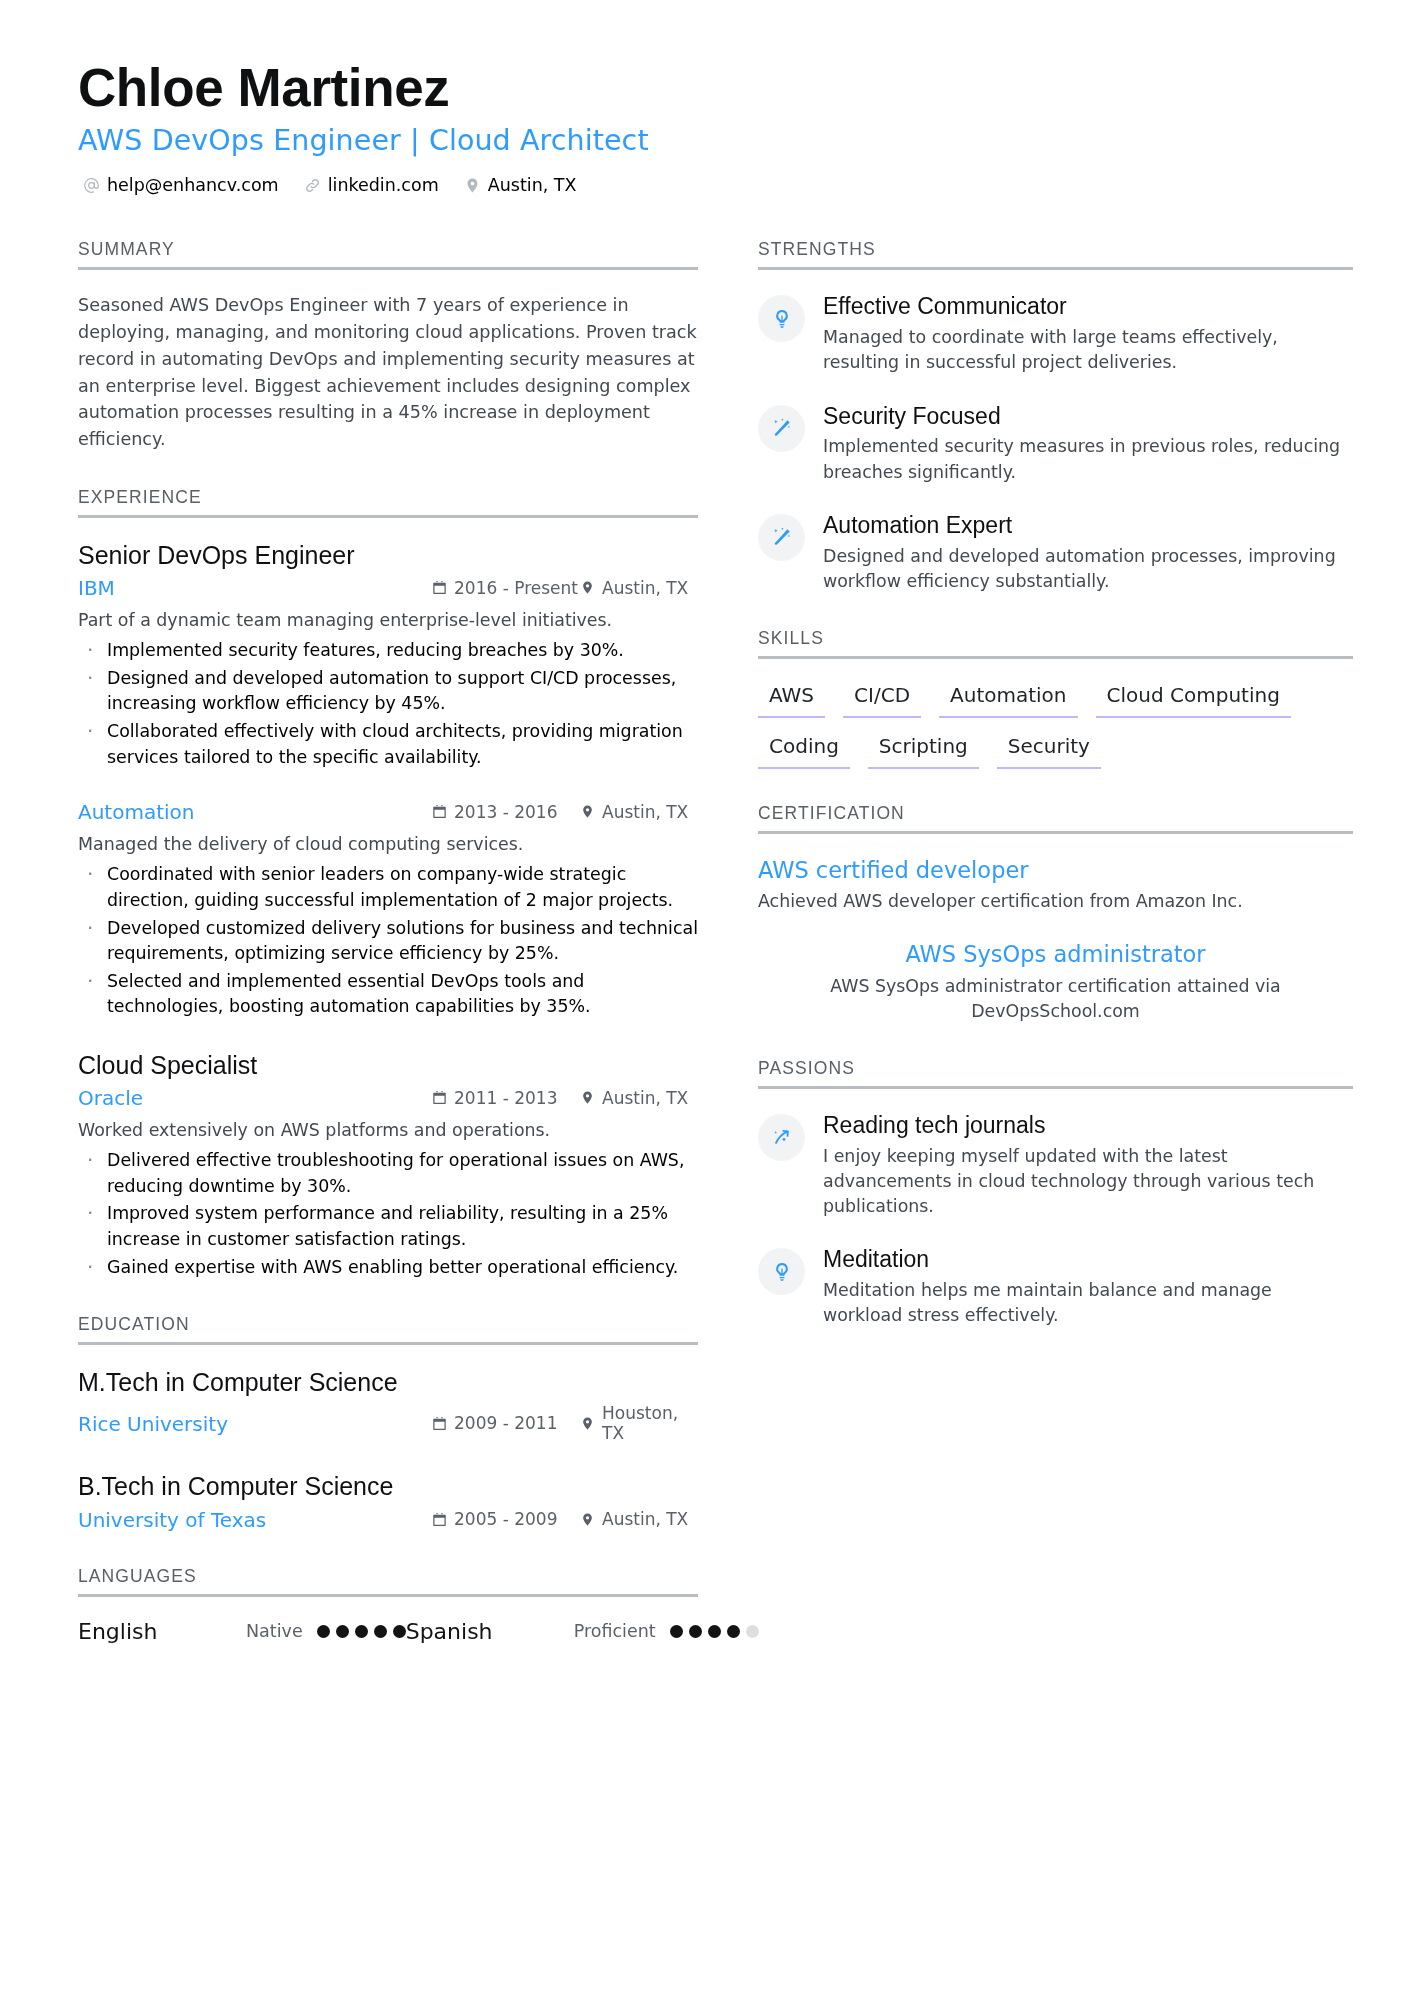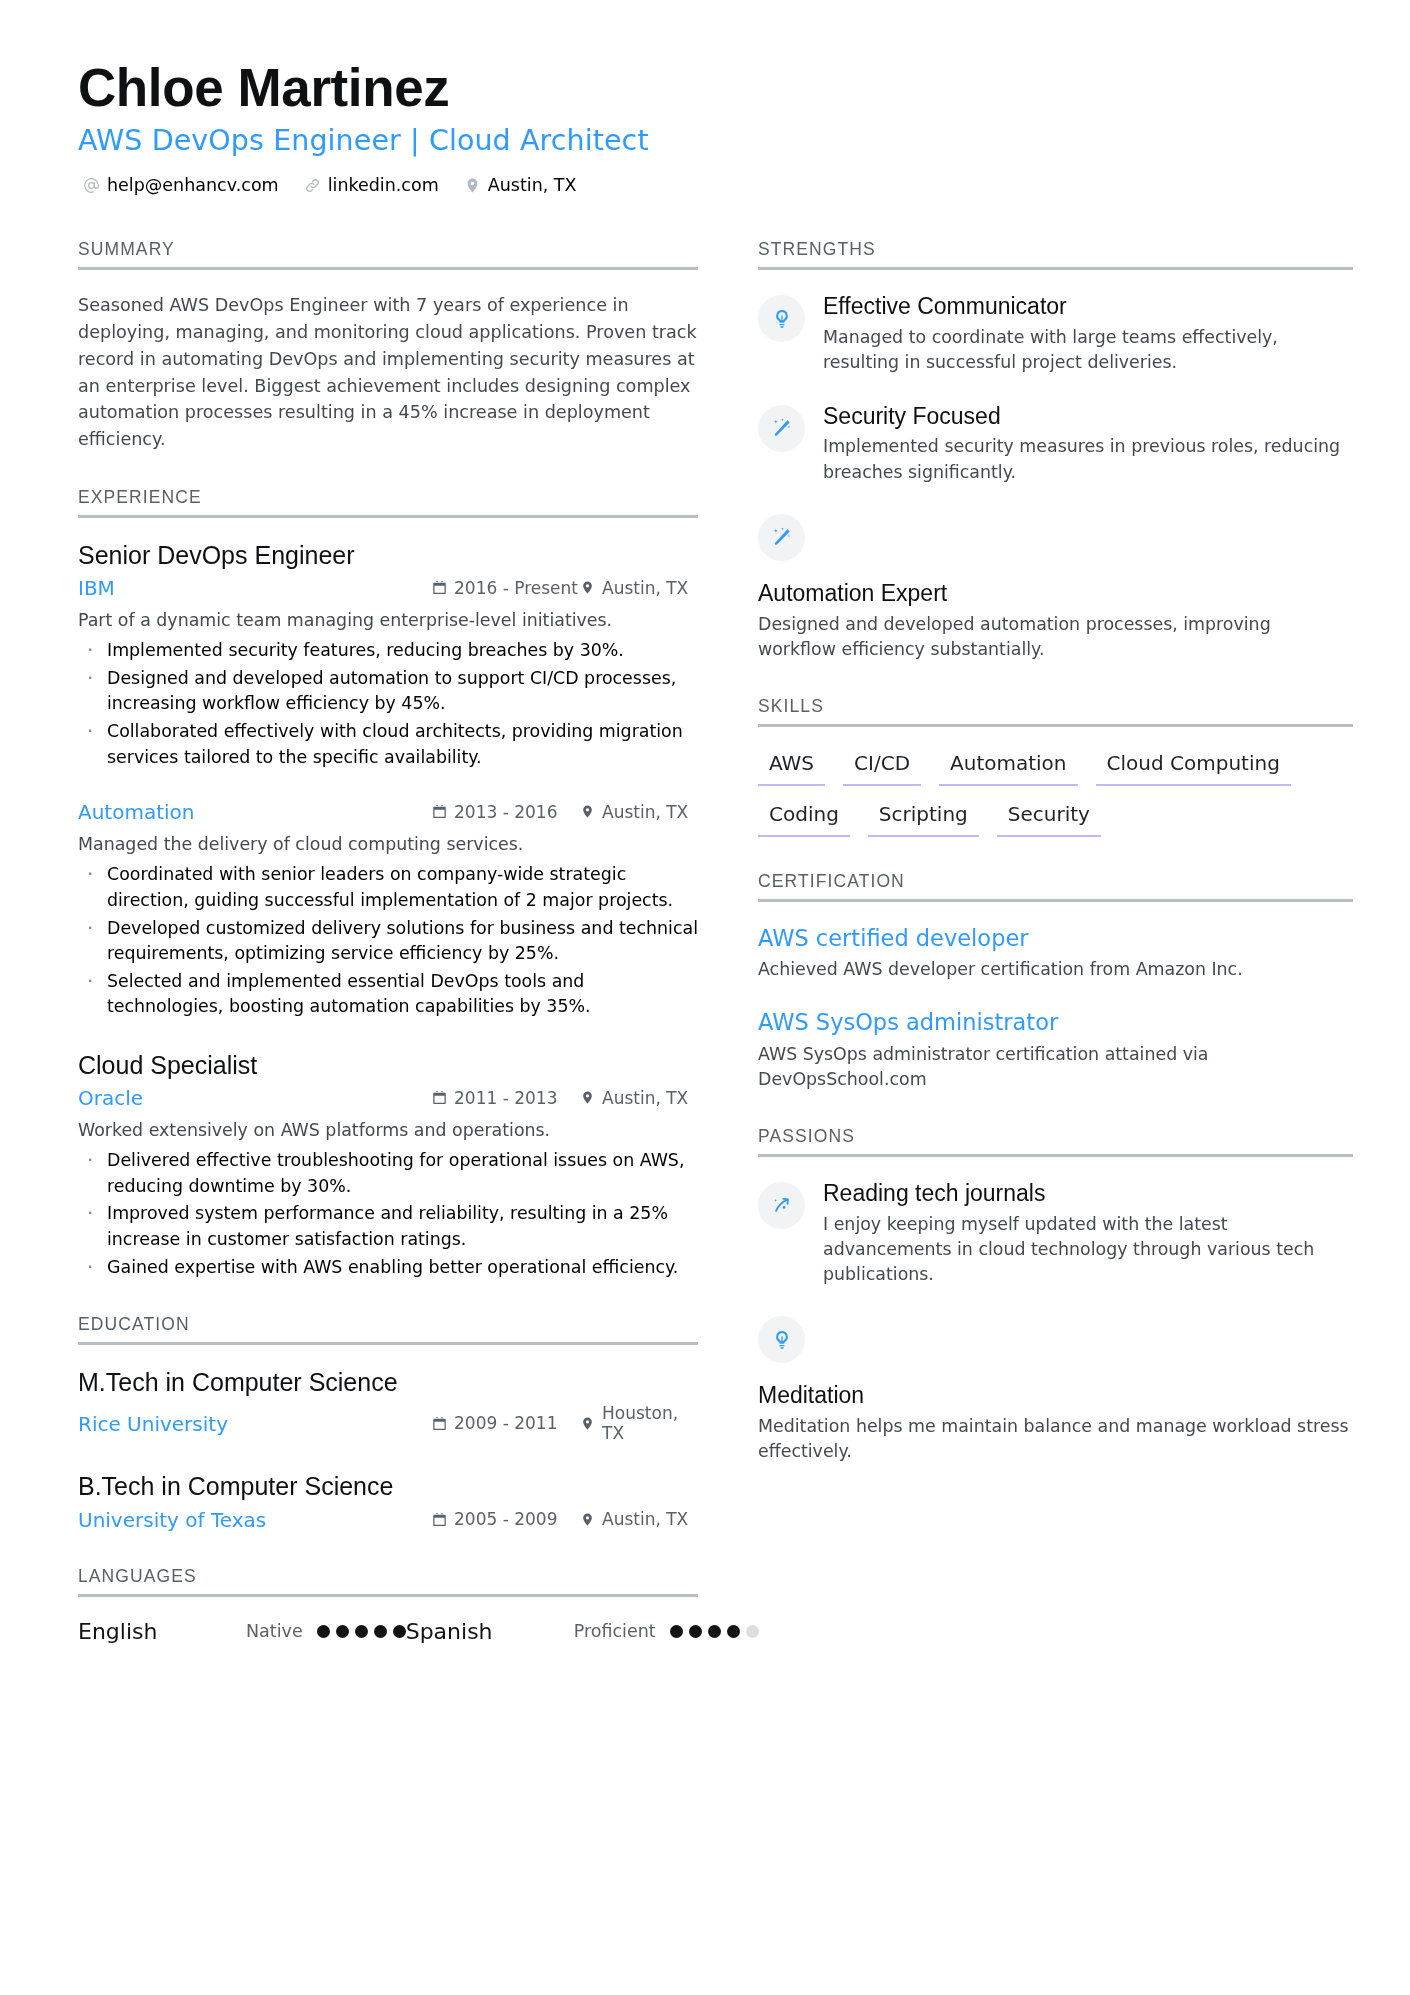--- a/index.html
+++ b/index.html
@@ -183,21 +183,21 @@
   .dots { display: flex; gap: 6px; align-items: center; }
   .dot {
     width: 13px; height: 13px;
     border-radius: 50%;
     background: #111315;
   }
   .dot.empty { background: #dcdfe2; }
 
   
   .feat { display: flex; gap: 18px; margin-bottom: 26px; }
-  .feat:last-child { margin-bottom: 4px; flex-direction: column; }
+  .feat:last-child { margin-bottom: 4px; }
   .feat-icon {
     width: 47px; height: 47px;
     border-radius: 50%;
     background: #f2f3f4;
     display: flex;
     align-items: center;
     justify-content: center;
     flex: none;
     margin-top: 3px;
   }
@@ -225,21 +225,21 @@
   .skill-tag {
     font-size: 20px;
     color: #1f2226;
     padding: 2px 11px 9px 11px;
     border-bottom: 2px solid #c4b5fd;
     line-height: 1.2;
   }
 
   
   .cert { margin-bottom: 26px; }
-  .cert:last-child { margin-bottom: 4px; }
+  .cert:last-child { margin-bottom: 4px; text-align: center; }
   .cert-title {
     font-size: 22.5px;
     color: #2e9bff;
     line-height: 1.25;
   }
   .cert-desc {
     font-size: 17.4px;
     color: #434951;
     line-height: 1.45;
     margin-top: 5px;

